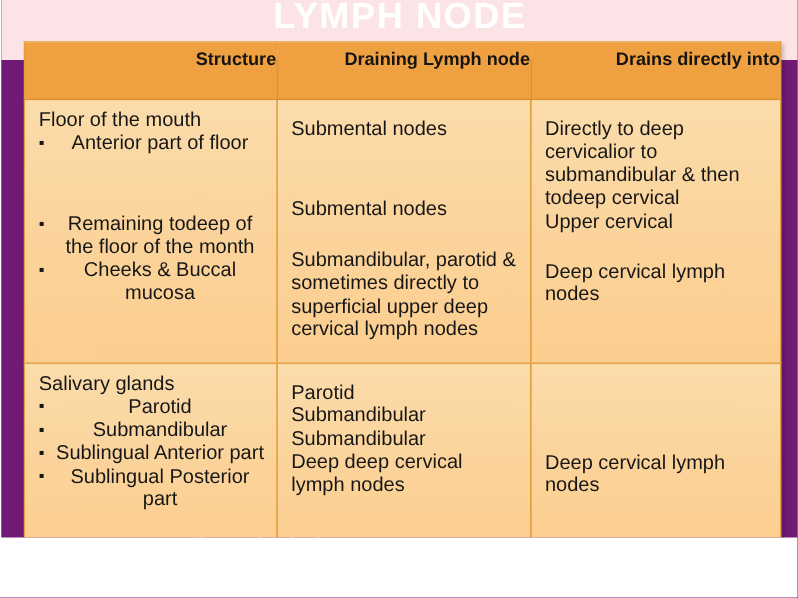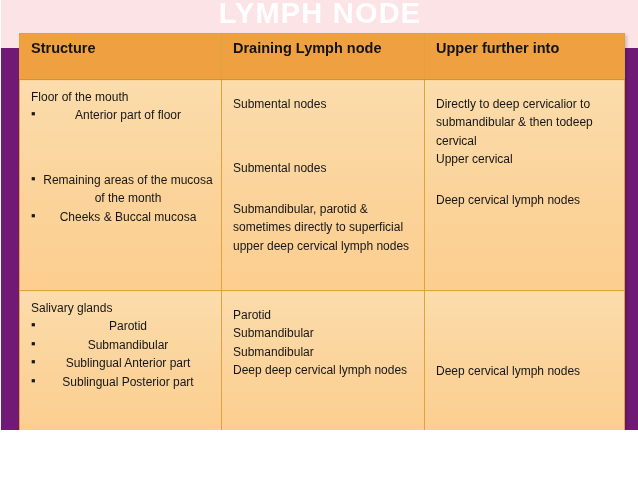--- a/index.html
+++ b/index.html
@@ -106,30 +106,30 @@
 
   #lymph-table th,
   #lymph-table td {
     border: 1px solid #e3a03f;
     vertical-align: top;
     padding: 0;
   }
   #lymph-table thead th {
     background: #efa040;
     height: 33px;
-    text-align: left;
+    text-align: right;
     font-size: 14.5px;
     font-weight: bold;
     color: #141414;
     padding: 6px 0 6px 11px;
     border-bottom: 1px solid #d8902f;
   }
   #lymph-table tbody td {
     background: linear-gradient(to bottom, #fbdcab 0%, #fbd39a 55%, #fcce8f 100%);
-    font-size: 12px;
+    font-size: 16px;
     color: #161616;
     line-height: 18.4px;
     padding: 8px 8px 8px 11px;
   }
   #lymph-table tbody tr.row-1 td { height: 194px; }
   #lymph-table tbody tr.row-2 td { height: 130px; }
 
   .cell-block { margin: 0; }
   .lead { margin: 0 0 0 0; }
   .bullets {
@@ -176,35 +176,35 @@
   <table id="lymph-table">
     <colgroup>
       <col class="c1">
         <col class="c2">
         <col class="c3">
     </colgroup>
     <thead>
       <tr>
         <th>Structure</th>
         <th>Draining Lymph node</th>
-        <th>Upper further into</th>
+        <th>Drains directly into</th>
       </tr>
     </thead>
     <tbody>
 
       <tr class="row-1">
         <td>
           <div class="cell-block">
             <div class="lead">Floor of the mouth</div>
             <ul class="bullets">
               <li>Anterior part of floor</li>
             </ul>
             <div class="gap-md"></div>
             <ul class="bullets">
-              <li>Remaining areas of the mucosa of the month</li>
+              <li>Remaining todeep of the floor of the month</li>
               <li>Cheeks &amp; Buccal mucosa</li>
             </ul>
           </div>
         </td>
         <td>
           <div class="gap-xs"></div>
           <div class="plain-line">Submental nodes</div>
           <div class="gap-md"></div>
           <div class="plain-line">Submental nodes</div>
           <div class="gap-sm"></div>

